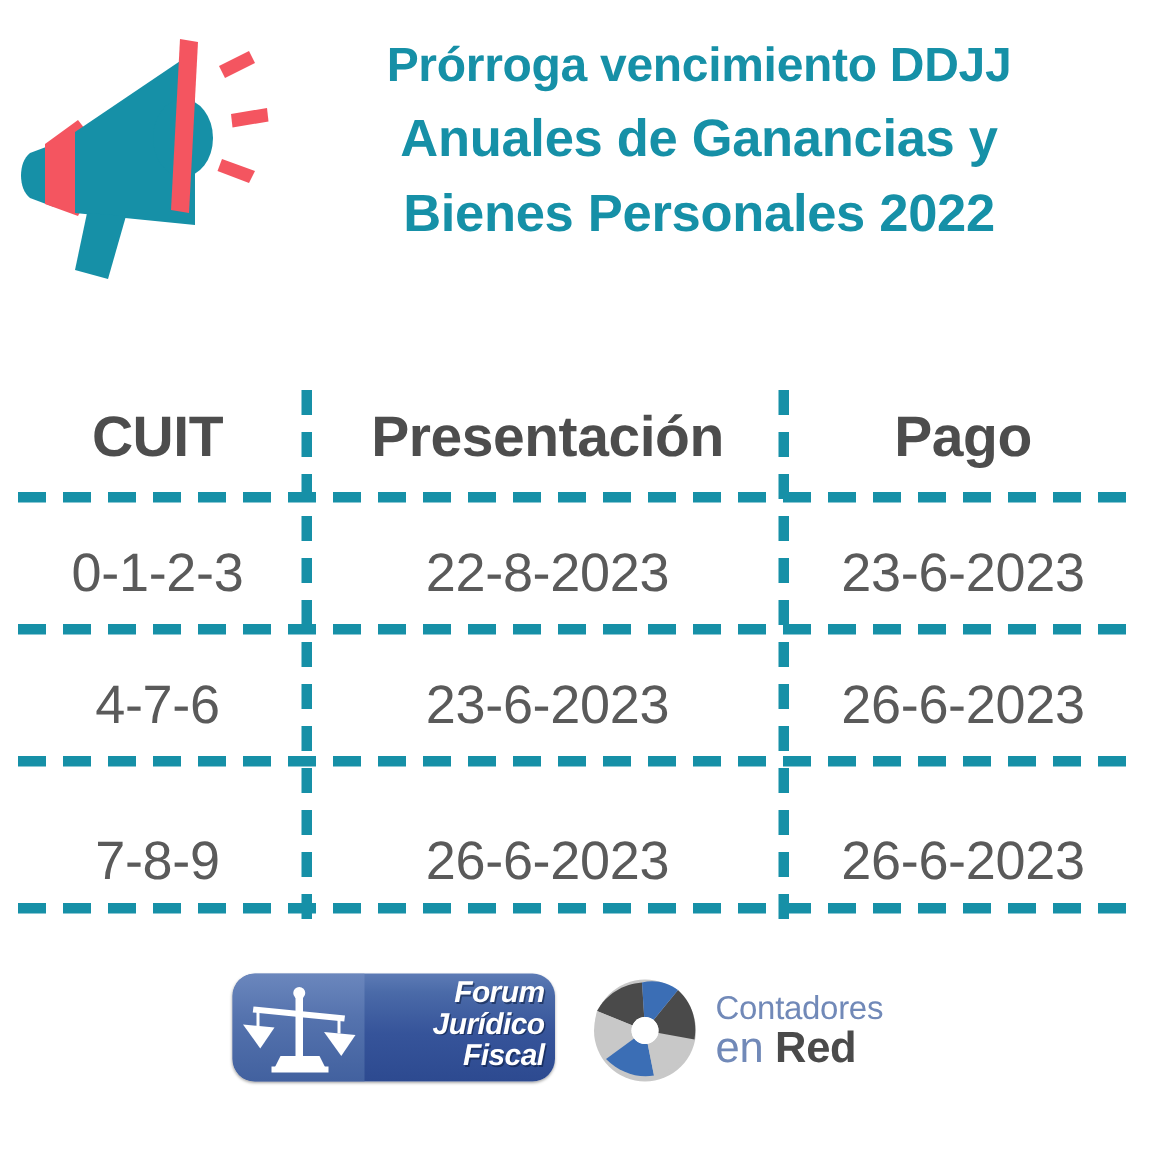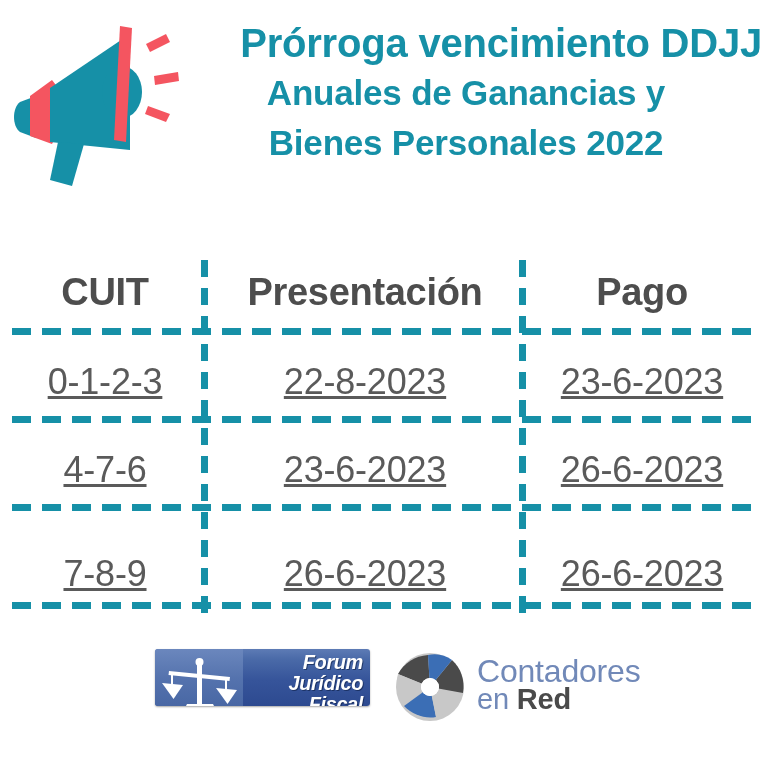--- a/index.html
+++ b/index.html
@@ -48,21 +48,21 @@
   }
   .title-line {
     color: #1690a7;
     font-family: "Liberation Sans", sans-serif;
     font-weight: bold;
     font-size: 35px;
     line-height: 50px;
     letter-spacing: -0.2px;
     white-space: nowrap;
   }
-  .title-line.l1 { font-size: 40px; text-align: right; }
+  .title-line.l1 { font-size: 32px; }
   .title-line.l2 { font-size: 35px; }
   .title-line.l3 { font-size: 35px; }
 
   
   .table-wrap {
     position: absolute;
     left: 0;
     top: 250px;
     width: 768px;
     height: 370px;
@@ -109,32 +109,31 @@
     color: #4d4d4d;
     font-weight: bold;
     font-size: 38px;
     letter-spacing: -0.3px;
   }
   .body-text {
     color: #5a5a5a;
     font-weight: normal;
     font-size: 36px;
     letter-spacing: -0.2px;
-    text-decoration: underline;
   }
   .cell.col-pres .body-text,
   .cell.col-pago .body-text { }
 
   .forum-logo {
     position: absolute;
     left: 155px;
     top: 649px;
     width: 215px;
-    height: 57px;
-    border-radius: 3px;
+    height: 72px;
+    border-radius: 15px;
     background: linear-gradient(to bottom, #5d7bb5 0%, #4a6aa8 18%, #36549a 55%, #2d4a90 100%);
     box-shadow: 0 1px 2px rgba(0,0,0,0.35);
     overflow: hidden;
   }
   .forum-left {
     position: absolute;
     left: 0; top: 0;
     width: 88px; height: 72px;
     background: linear-gradient(to bottom, #6b87bd 0%, #5573ae 40%, #42619f 100%);
   }
@@ -168,21 +167,21 @@
     height: 72px;
   }
   .cer-mark { position: absolute; left: 0; top: 2px; }
   .cer-words {
     position: absolute;
     left: 82px;
     top: 8px;
   }
   .cer-line1 {
     font-family: "Liberation Sans", sans-serif;
-    font-size: 32px;
+    font-size: 22px;
     line-height: 27px;
     color: #7189b8;
     letter-spacing: -0.2px;
   }
   .cer-line2 {
     font-family: "Liberation Sans", sans-serif;
     font-size: 29px;
     line-height: 28px;
     color: #7189b8;
     letter-spacing: -0.2px;

